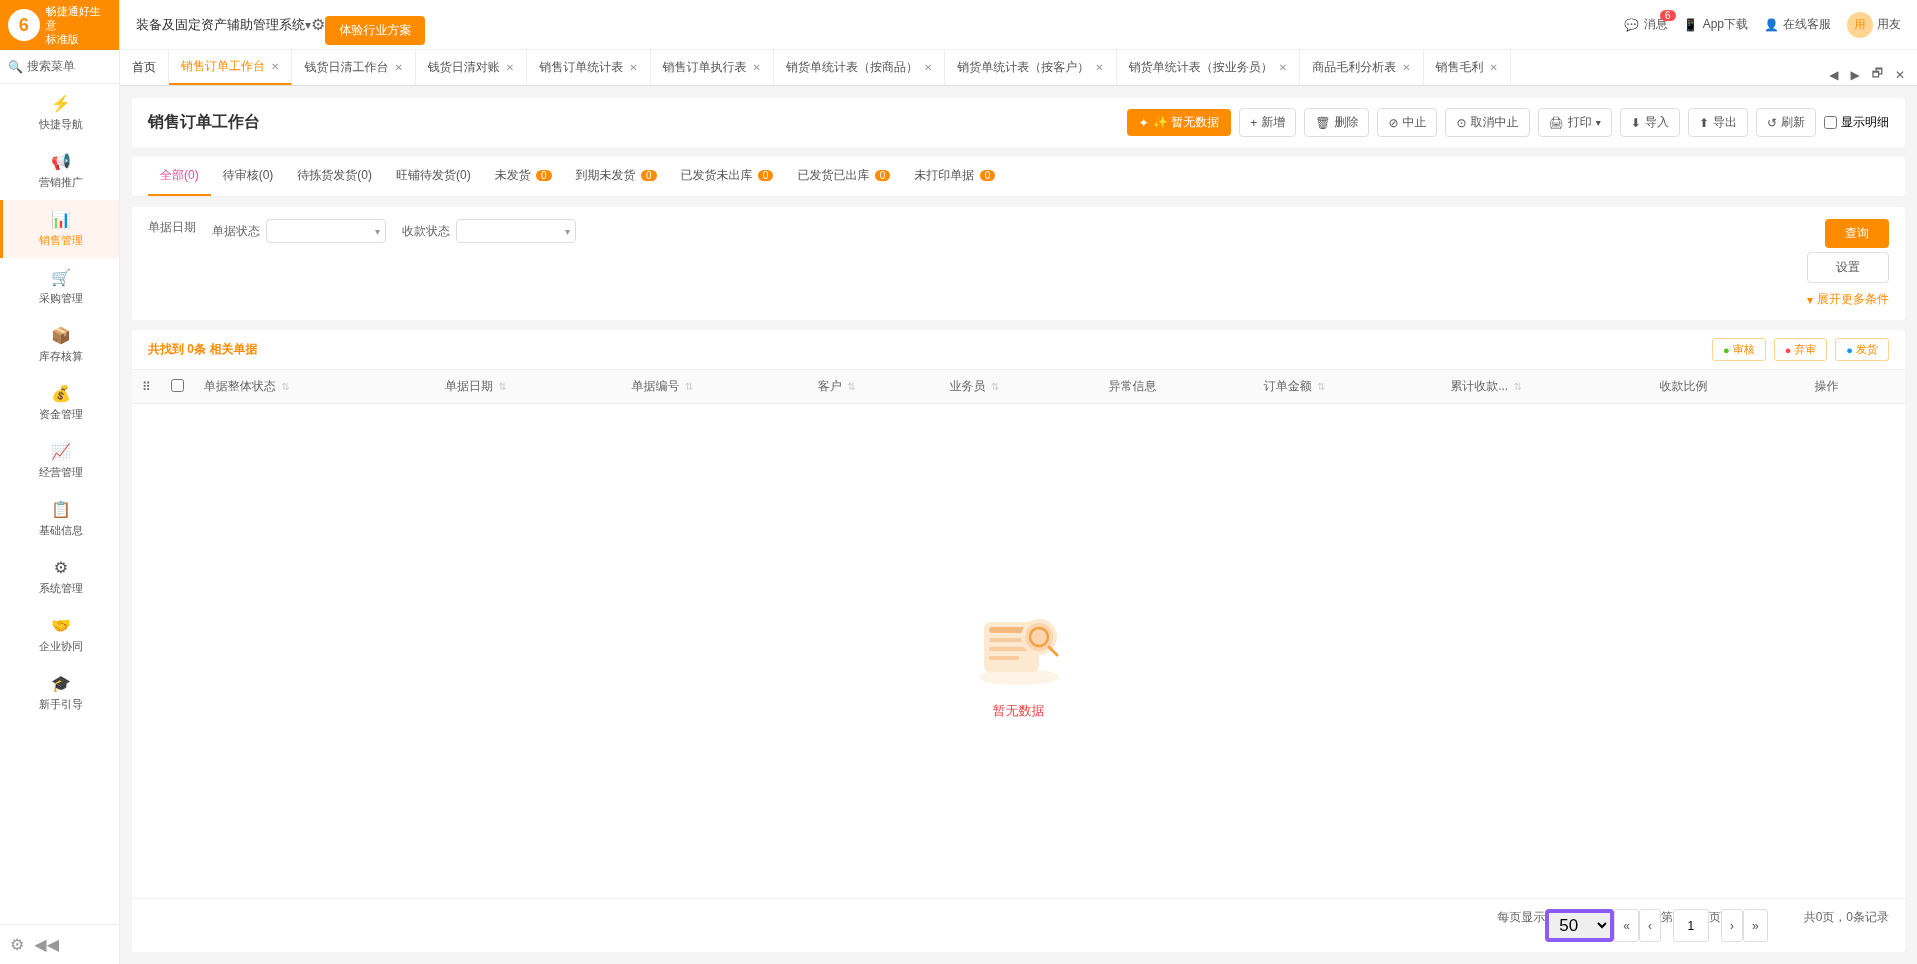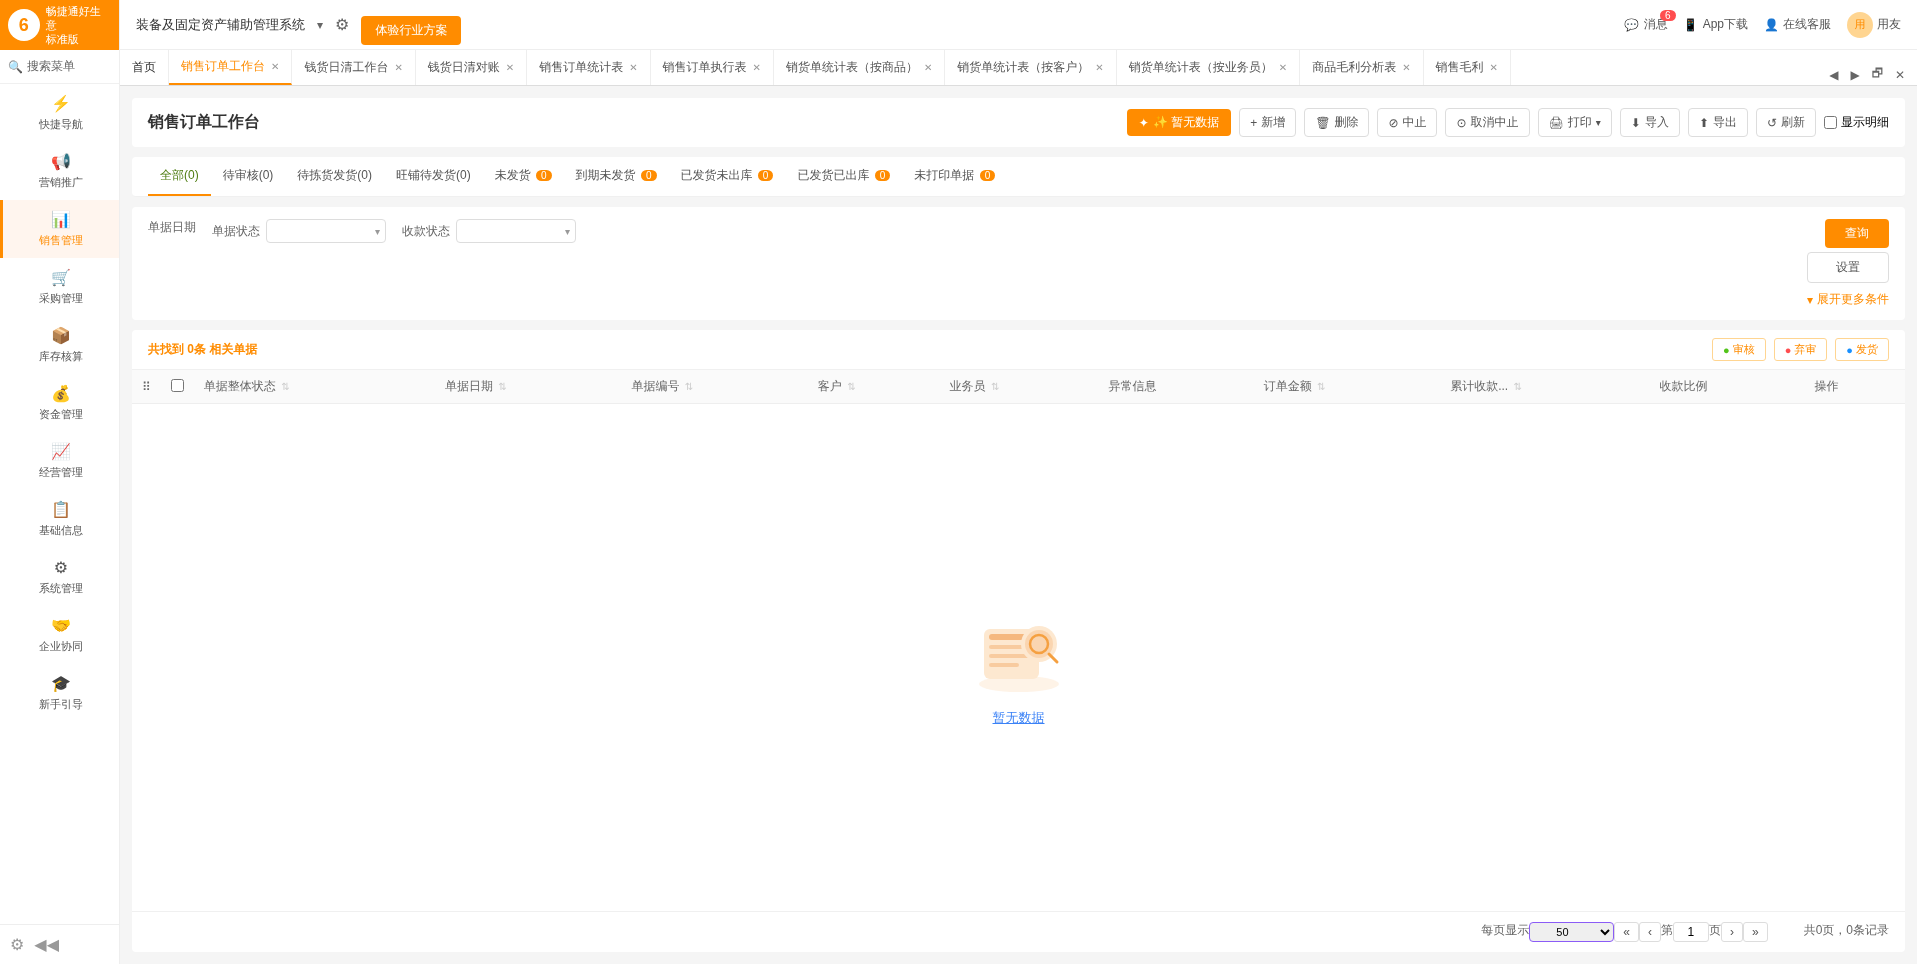--- a/index.html
+++ b/index.html
@@ -14,21 +14,21 @@
     .sidebar-item { padding: 10px 8px; display: flex; flex-direction: column; align-items: center; gap: 4px; cursor: pointer; color: #555; font-size: 11px; border-left: 3px solid transparent; }
     .sidebar-item.active { background: #fff5ee; color: #ff8c00; border-left-color: #ff8c00; }
     .sidebar-item-icon { font-size: 16px; }
     .sidebar-bottom { margin-top: auto; padding: 10px; display: flex; gap: 10px; border-top: 1px solid #eee; }
     .sidebar-bottom-icon { cursor: pointer; color: #999; font-size: 16px; }
 
     
     .main { flex: 1; display: flex; flex-direction: column; overflow: hidden; }
 
     
-    .topbar { background: #fff; border-bottom: 1px solid #eee; padding: 0 16px; height: 50px; display: flex; align-items: center; gap: 12px; flex-shrink: 0; }
+    .topbar { background: #fff; border-bottom: 1px solid #eee; padding: 0 16px; height: 50px; display: flex; align-items: center; flex-shrink: 0; }
     .topbar-dropdown { color: #666; cursor: pointer; }
     .topbar-gear { color: #666; cursor: pointer; font-size: 16px; }
     .topbar-btn-orange { background: #ff8c00; color: #fff; border: none; padding: 6px 14px; border-radius: 4px; cursor: pointer; font-size: 12px; margin-top: 12px; }
     .topbar-right { display: flex; align-items: center; gap: 16px; margin-left: auto; }
     .topbar-right-item { display: flex; align-items: center; gap: 4px; color: #555; cursor: pointer; font-size: 12px; position: relative; }
     .badge { background: #ff4d4f; color: #fff; border-radius: 10px; padding: 0 4px; font-size: 10px; position: absolute; top: -6px; right: -8px; min-width: 16px; text-align: center; }
     .avatar { width: 26px; height: 26px; background: #ffd591; border-radius: 50%; display: flex; align-items: center; justify-content: center; font-size: 11px; color: #ff8c00; }
 
     
     .tabbar { background: #fff; border-bottom: 1px solid #ddd; display: flex; align-items: flex-end; overflow: hidden; flex-shrink: 0; height: 36px; }
@@ -47,21 +47,21 @@
     .page-title { font-size: 16px; font-weight: 600; color: #333; }
     .page-actions { display: flex; align-items: center; gap: 8px; }
     .btn-smart { background: #ff8c00; color: #fff; border: none; padding: 5px 12px; border-radius: 4px; cursor: pointer; font-size: 12px; display: flex; align-items: center; gap: 4px; }
     .btn-action { background: #fff; border: 1px solid #ddd; color: #555; padding: 5px 10px; border-radius: 4px; cursor: pointer; font-size: 12px; display: flex; align-items: center; gap: 4px; }
     .btn-print { position: relative; }
     .btn-print-arrow { font-size: 10px; }
 
     
     .subtabs { background: #fff; padding: 0 16px; border-radius: 4px; display: flex; align-items: center; border-bottom: 1px solid #f0f0f0; }
     .subtab { padding: 10px 12px; cursor: pointer; color: #555; font-size: 12px; border-bottom: 2px solid transparent; white-space: nowrap; }
-    .subtab.active { color: #4d7c0f; border-bottom-color: #ff8c00; }
+    .subtab.active { color: #ec4899; border-bottom-color: #ff8c00; }
 
     
     .filter-area { background: #fff; padding: 12px 16px; border-radius: 4px; }
     .filter-item { display: flex; align-items: center; gap: 6px; }
     .filter-label { color: #666; font-size: 12px; white-space: nowrap; }
     .filter-date-group { display: flex; gap: 8px; align-items: center; }
     .filter-date-btn { padding: 2px 8px; border: 1px solid #ddd; border-radius: 3px; cursor: pointer; font-size: 11px; color: #555; background: #fff; }
     .filter-date-btn.active { background: #ff8c00; color: #fff; border-color: #ff8c00; border-radius: 10px; }
     .filter-date-range { color: #666; font-size: 11px; margin-top: 4px; }
     .filter-select { border: 1px solid #ddd; border-radius: 4px; padding: 4px 24px 4px 8px; font-size: 12px; color: #555; background: #fff; appearance: none; cursor: pointer; min-width: 120px; }
@@ -83,26 +83,26 @@
     .btn-table-action { padding: 3px 10px; border: 1px solid #ddd; border-radius: 3px; cursor: pointer; font-size: 11px; background: #fff; color: #555; display: flex; align-items: center; gap: 3px; }
     .btn-table-action.orange { color: #ff8c00; border-color: #ffd591; }
     .data-table { width: 100%; border-collapse: collapse; }
     .data-table th { padding: 8px 10px; text-align: left; border-bottom: 1px solid #eee; color: #666; font-weight: normal; font-size: 12px; background: #fafafa; white-space: nowrap; }
     .data-table th .sort-icon { color: #ccc; font-size: 10px; margin-left: 2px; }
     .checkbox-col { width: 30px; text-align: center; }
     .drag-col { width: 20px; color: #ccc; text-align: center; cursor: grab; }
 
     
     .empty-state { display: flex; flex-direction: column; align-items: center; justify-content: center; padding: 60px; flex: 1; }
-    .empty-text { color: #3b82f6; font-size: 13px; text-decoration: underline; }
+    .empty-text { color: #ef4444; font-size: 13px; }
 
     
     .pagination { padding: 10px 16px; border-top: 1px solid #f0f0f0; display: flex; justify-content: flex-end; }
     .pagination-label { color: #666; font-size: 12px; }
-    .pagination-select { border: 1px solid #8b5cf6; border-radius: 4px; padding: 2px 22px; font-size: 11px; }
+    .pagination-select { border: 4px solid #8b5cf6; border-radius: 4px; padding: 2px 6px; font-size: 17px; }
     .pagination-btn { border: 1px solid #ddd; border-radius: 3px; padding: 2px 8px; cursor: pointer; background: #fff; color: #555; font-size: 12px; }
     .pagination-btn:disabled { color: #ccc; cursor: not-allowed; }
     .pagination-input { border: 1px solid #ddd; border-radius: 3px; padding: 2px 6px; width: 36px; text-align: center; font-size: 12px; }
     .pagination-info { color: #666; font-size: 12px; margin-left: 36px; }
 
     
     .scroll-area { overflow-x: auto; }
     .scroll-area::-webkit-scrollbar { height: 6px; }
     .scroll-area::-webkit-scrollbar-track { background: #f0f0f0; }
     .scroll-area::-webkit-scrollbar-thumb { background: #ccc; border-radius: 3px; }

